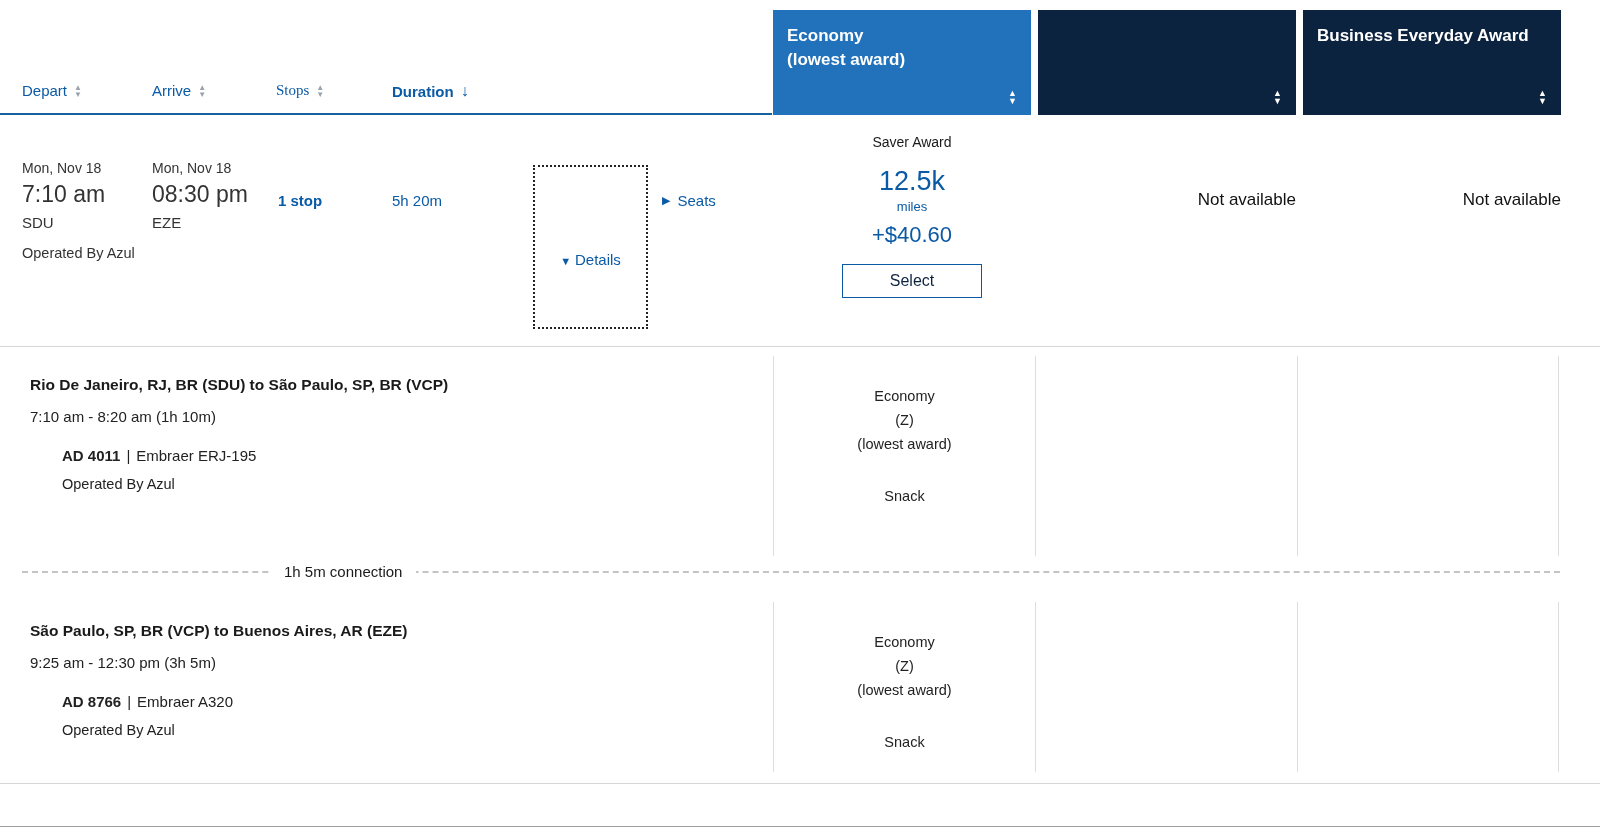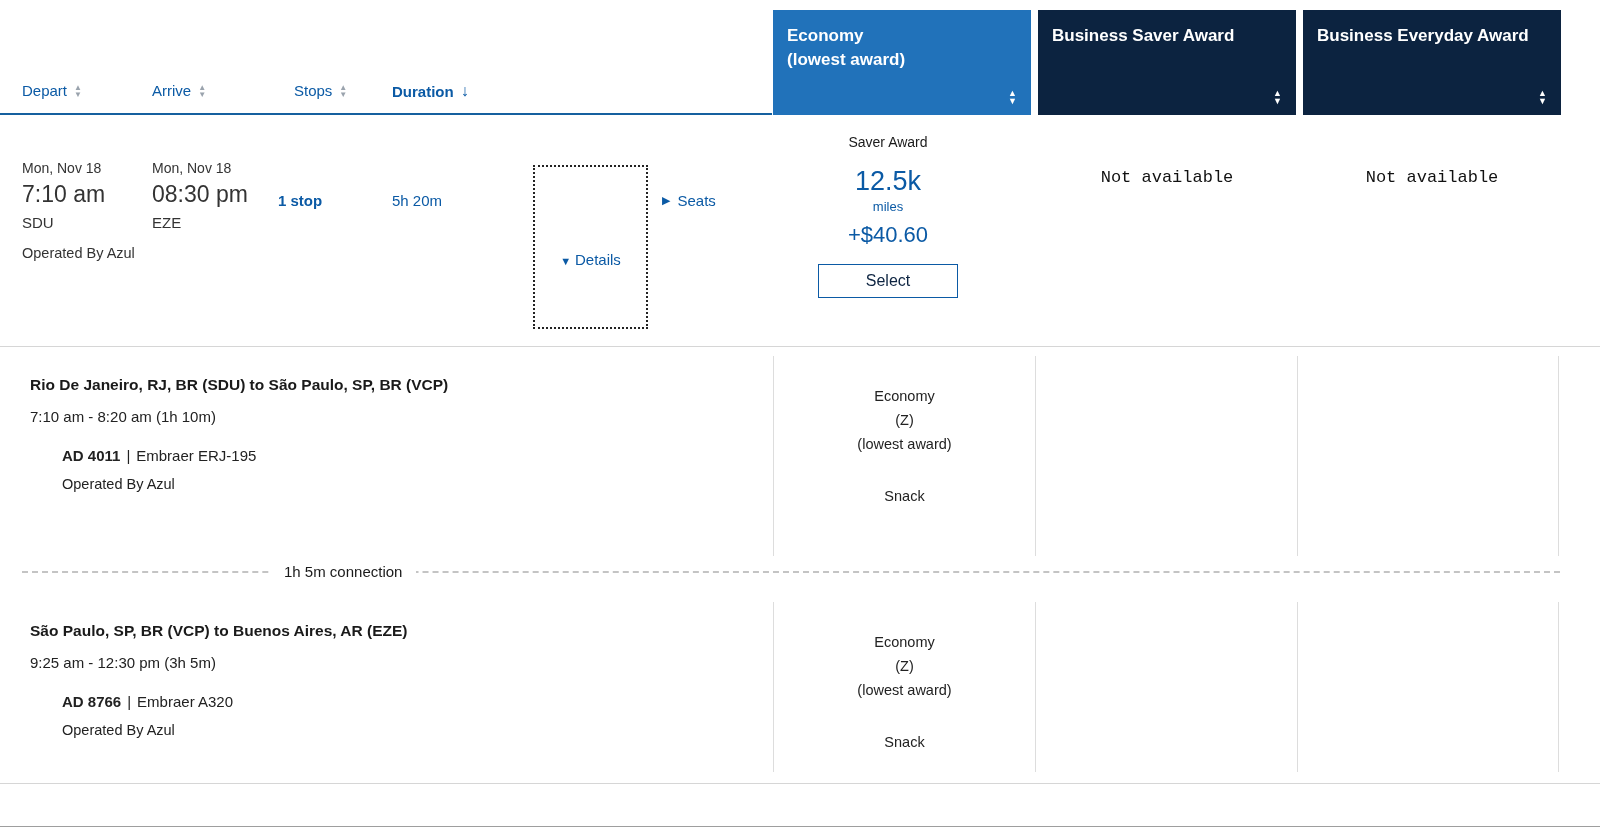--- a/index.html
+++ b/index.html
@@ -32,21 +32,21 @@
   }
 
   
   .col-header {
     position: absolute; top: 82px;
     color: #0b5aa5; font-size: 15px;
     display: flex; align-items: center; gap: 7px; cursor: pointer;
   }
   .ch-depart { left: 22px; }
   .ch-arrive { left: 152px; }
-  .ch-stops  { left: 294px; }
+  .ch-stops  { left: 276px; font-family: Liberation Serif, serif; }
   .ch-duration { left: 392px; font-weight: 700; }
   .sort-both {
     display: inline-flex; flex-direction: column; align-items: center;
     color: #9aa3ad; font-size: 8px; line-height: 7px;
   }
   .sort-desc-icon { font-size: 16px; font-weight: 700; }
   .header-underline {
     position: absolute; left: 0; top: 113px;
     width: 772px; height: 2px; background: #15609f;
   }
@@ -75,35 +75,35 @@
   }
   .details-btn .caret { font-size: 11px; margin-right: 4px; }
   .seats-btn {
     position: absolute; left: 662px; top: 192px;
     color: #0b5aa5; font-size: 15px;
     display: flex; align-items: center; gap: 7px; cursor: pointer;
   }
   .seats-btn .caret { font-size: 11px; }
 
   .econ-cell {
-    position: absolute; left: 759px; top: 128px; width: 258px;
+    position: absolute; left: 783px; top: 128px; width: 258px;
     text-align: center; padding-top: 6px;
   }
   .award-type { font-size: 14px; color: #1a1a1a; }
   .miles { font-size: 27px; color: #0b5aa5; margin-top: 18px; line-height: 1; }
   .miles-unit { font-size: 13px; color: #0b5aa5; margin-top: 4px; }
   .cash { font-size: 22px; color: #0b5aa5; margin-top: 10px; line-height: 1; }
   .select-btn {
     margin-top: 18px; width: 140px; height: 34px;
     background: #fff; border: 1px solid #0b5aa5;
     color: #0c2340; font-size: 16px; font-family: inherit; cursor: pointer;
   }
   .not-available {
-    position: absolute; top: 168px; width: 258px;
-    text-align: center; font-size: 17px; color: #111; font-family: Liberation Mono, monospace;
+    position: absolute; top: 190px; width: 258px;
+    text-align: right; font-size: 17px; color: #111;
   }
   .na-1 { left: 1038px; }
   .na-2 { left: 1303px; }
 
   
   .details-panel {
     position: absolute; left: 0; top: 346px;
     width: 1600px; height: 438px; background: #fff;
     border-top: 1px solid #d6d6d6; border-bottom: 1px solid #d6d6d6;
   }
@@ -148,21 +148,20 @@
   <div class="fare-headers">
     <div class="fare-header selected">
       <div>Economy</div>
       <div>(lowest award)</div>
       <span class="fare-sort">
         <span>▲</span>
         <span>▼</span>
       </span>
     </div>
     <div class="fare-header dark">
-      <div>Business Saver Award</div>
       <span class="fare-sort">
         <span>▲</span>
         <span>▼</span>
       </span>
     </div>
     <div class="fare-header dark">
       <div>Business Everyday Award</div>
       <span class="fare-sort">
         <span>▲</span>
         <span>▼</span>

